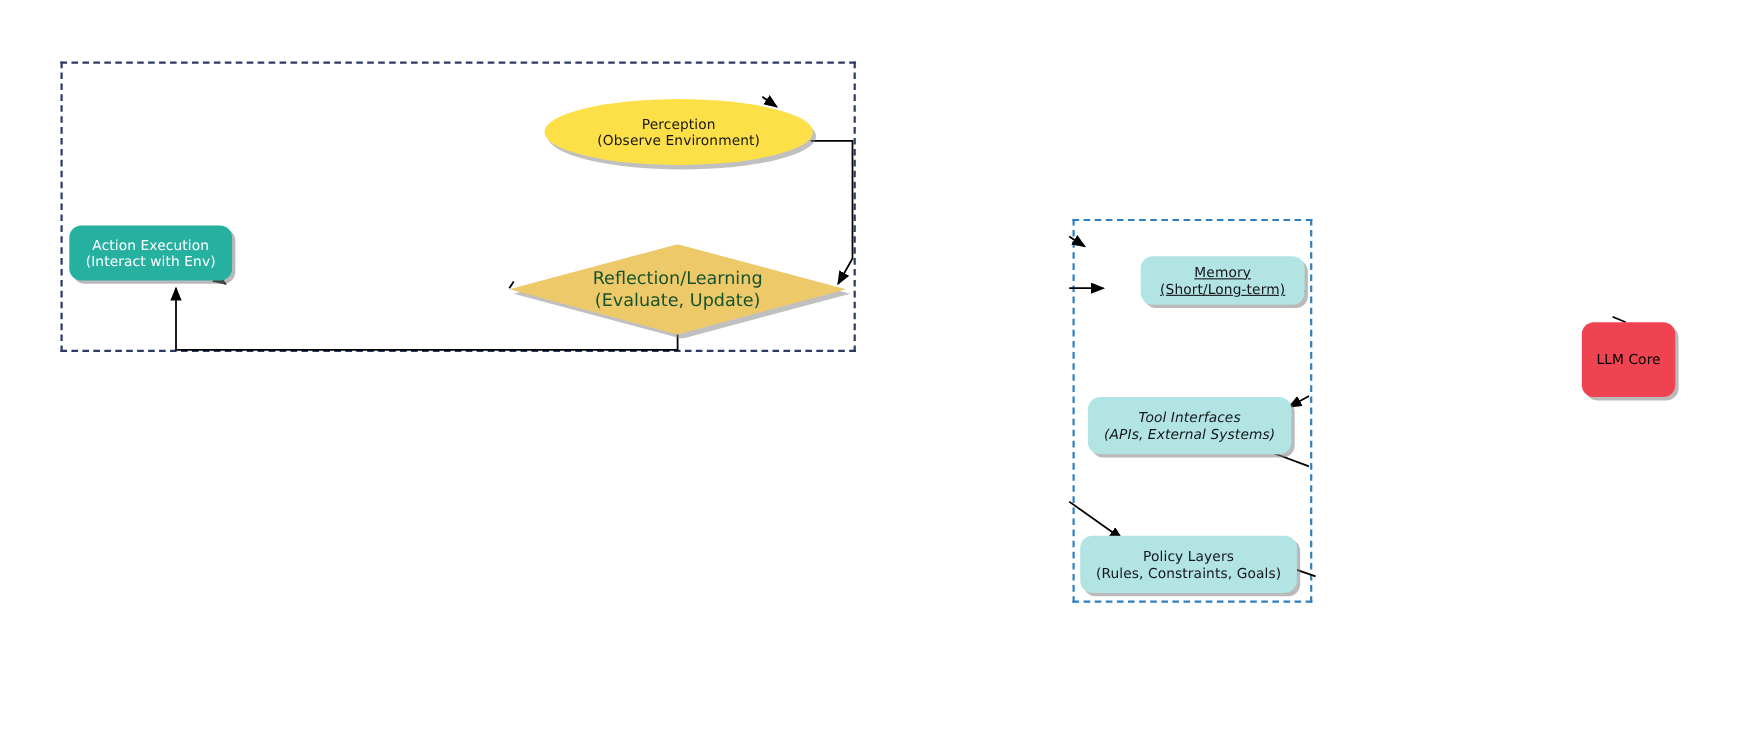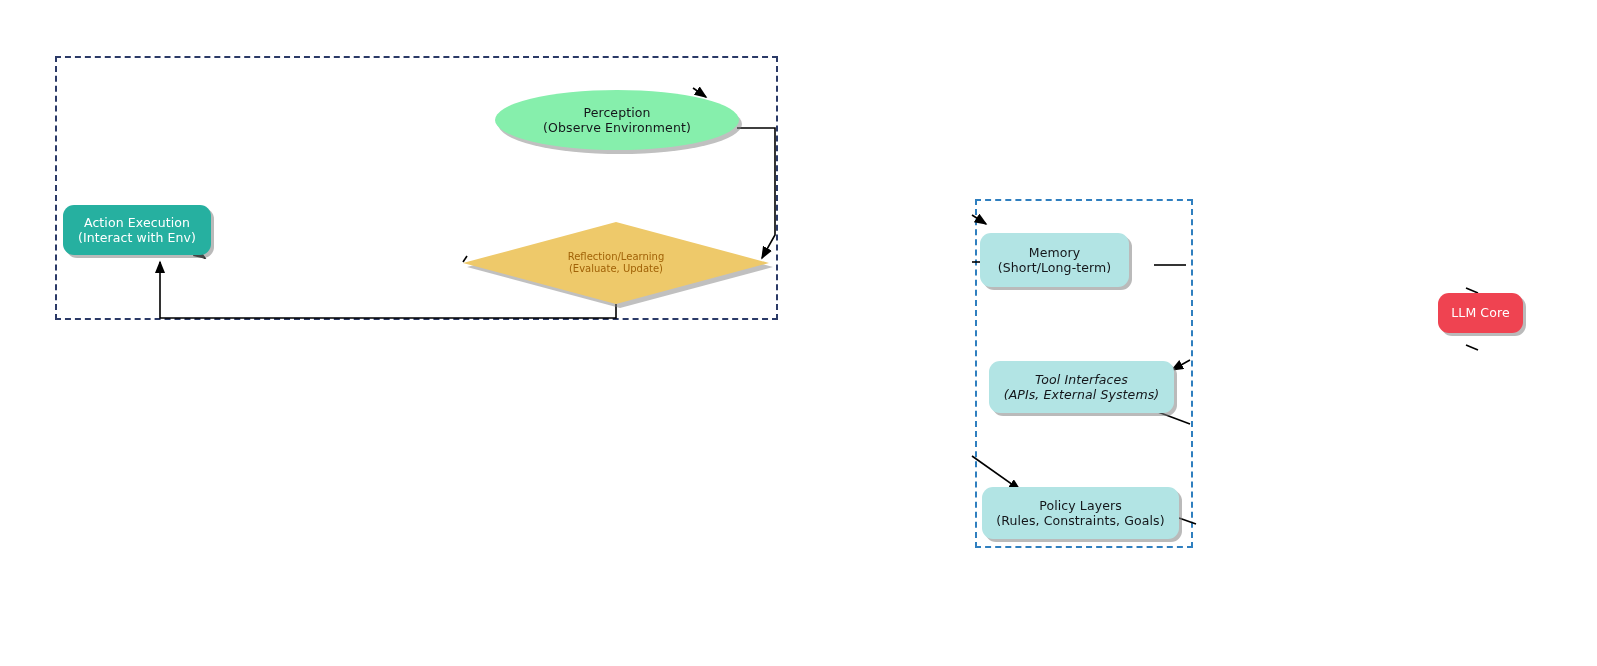--- a/index.html
+++ b/index.html
@@ -89,56 +89,57 @@
     clip-path: polygon(50% 0%, 100% 50%, 50% 100%, 0% 50%);
     background: rgba(130,130,130,0.5);
   }
   .diamond-text {
     position: absolute;
     inset: 0;
     display: flex;
     align-items: center;
     justify-content: center;
     text-align: center;
-    font-size: 10px;
+    font-size: 16px;
     line-height: 1.22;
-    color: #a16207;
+    color: #14532d;
     white-space: pre-line;
   }
 
   
   #node-perception {
     left: 495px; top: 90px; width: 244px; height: 60px;
-    background: #86efac;
+    background: #fde047;
   }
   #node-reflection {
     left: 463px; top: 222px; width: 306px; height: 82px;
   }
   #node-action {
     left: 63px; top: 205px; width: 148px; height: 50px;
     background: #26b0a0;
     color: #ffffff;
   }
   #node-memory {
-    left: 980px; top: 233px; width: 149px; height: 54px;
+    left: 1037px; top: 233px; width: 149px; height: 44px;
     background: #b2e4e4;
+    text-decoration: underline;
   }
   #node-tools {
     left: 989px; top: 361px; width: 185px; height: 52px;
     background: #b2e4e4;
     font-style: italic;
   }
   #node-policy {
     left: 982px; top: 487px; width: 197px; height: 52px;
     background: #b2e4e4;
   }
   #node-llm {
-    left: 1438px; top: 293px; width: 85px; height: 40px;
+    left: 1438px; top: 293px; width: 85px; height: 68px;
     background: #ef4351;
-    color: #ffffff;
+    color: #000000;
   }
 
   
   #edges {
     position: absolute;
     left: 0; top: 0;
     width: 1597px;
     height: 666px;
     pointer-events: none;
   }

